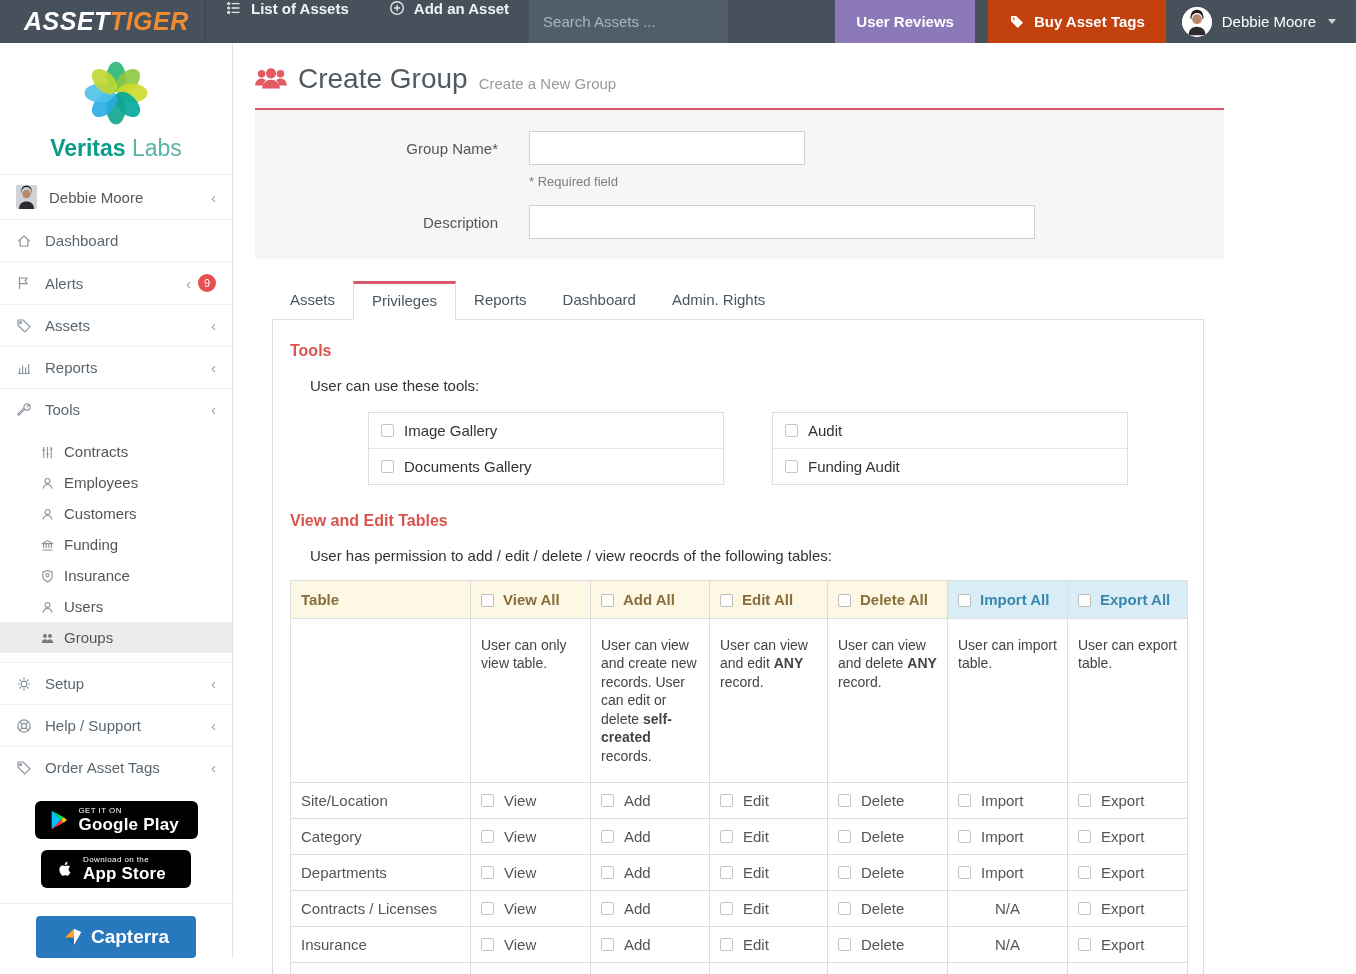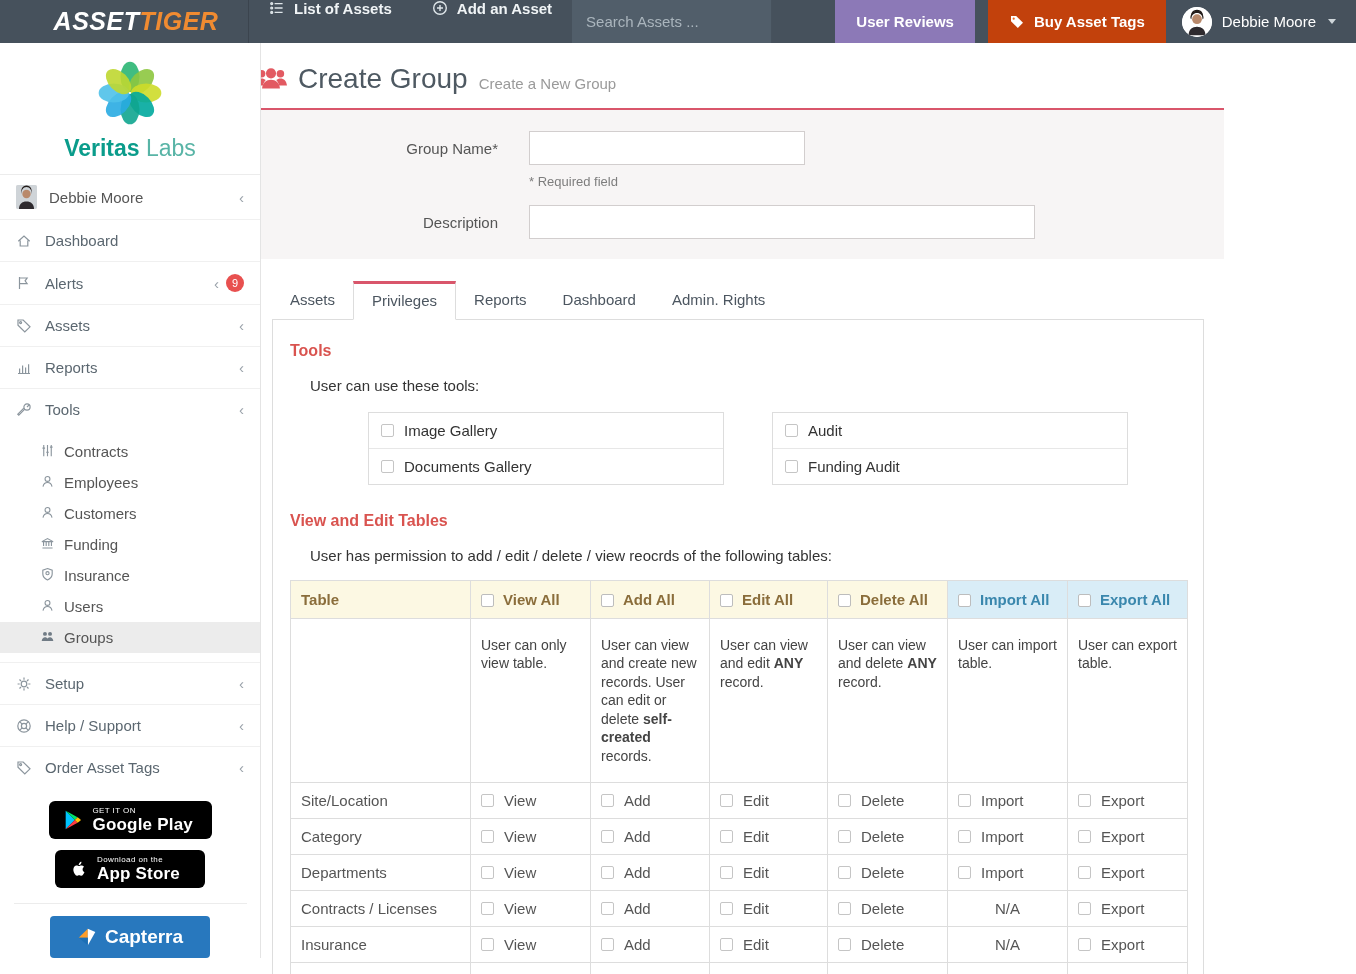--- a/index.html
+++ b/index.html
@@ -5,23 +5,23 @@
   * { box-sizing: border-box; }
   html,body { margin:0; padding:0; }
   body {
     width:1356px; height:974px; overflow:hidden;
     font-family:"Liberation Sans", sans-serif;
     background:#fff; color:#555; font-size:15px;
   }
   
   .topbar { position:fixed; top:0; left:0; width:1356px; height:43px;
     background:#46515c; display:flex; align-items:stretch; z-index:20; }
-  .tb-logo { width:249px; display:flex; align-items:center; padding-left:24px;
+  .tb-logo { width:206px; display:flex; align-items:center; padding-left:24px;
     font-weight:bold; font-style:italic; font-size:25px; letter-spacing:.5px;
-    border-right:1px solid rgba(0,0,0,.15);justify-content:center; }
+    border-right:1px solid rgba(0,0,0,.15); }
   .tb-logo .a { color:#fff; } .tb-logo .t { color:#f08b31; }
   .tb-nav { display:flex; align-items:stretch; }
   .tb-nav-item { display:flex; align-items:flex-start; gap:9px; padding:0 20px;
     color:#f0f4f6; font-weight:600; cursor:pointer; }
   .tb-ic { width:16px; height:16px; display:inline-block; }
   .tb-ic svg { width:100%; height:100%; stroke:#dfe6ea; fill:none; stroke-width:1.4; }
   .tb-search { width:200px; background:#515e6a; display:flex; align-items:center;
     padding:0 12px; border-right:1px solid rgba(0,0,0,.12); }
   .tb-search input { flex:1; border:none; background:transparent; outline:none;
     color:#d3dade; font-size:15px; font-family:inherit; }
@@ -30,21 +30,21 @@
   .tb-btn { display:flex; align-items:center; gap:9px; padding:0 21px;
     color:#fff; font-weight:600; cursor:pointer; }
   .btn-reviews { background:#8c79b7; margin-right:13px; }
   .btn-buy { background:#c2410c; }
   .tb-user { display:flex; align-items:center; gap:10px; padding:0 20px 0 16px;
     color:#fff; cursor:pointer; }
   .avatar { width:30px; height:30px; border-radius:50%; background:#fff; overflow:hidden; flex:none; }
   .caret-down { width:0; height:0; border-left:4px solid transparent;
     border-right:4px solid transparent; border-top:5px solid #cfd6da; margin-left:2px; }
   
-  .sidebar { position:fixed; top:43px; left:0; width:261px; bottom:16px;
+  .sidebar { position:fixed; top:43px; left:0; width:233px; bottom:16px;
     background:#fff; border-right:1px solid #e4e4e4; z-index:10; }
   .side-logo { height:131px; display:flex; flex-direction:column; align-items:center;
     justify-content:center; }
   .side-logo-text { font-size:23px; margin-top:4px; }
   .side-logo-text .v { color:#0a9c8b; font-weight:bold; }
   .side-logo-text .l { color:#58b4a6; }
   .side-user { display:flex; align-items:center; gap:12px; padding:10px 16px;
     border-top:1px solid #ececec; color:#555; cursor:pointer; }
   .side-user .chev { margin-left:auto; }
   .mini-avatar { width:21px; height:24px; border-radius:2px; overflow:hidden; background:#ddd; flex:none; }
@@ -59,21 +59,21 @@
   .chev.down { display:inline-block; transform:rotate(-90deg); }
   .badge { background:#e8504f; color:#fff; border-radius:50%; min-width:18px; height:18px;
     font-size:11px; display:flex; align-items:center; justify-content:center; margin-left:7px; }
   .snav-item.active { background:#12c7a7; color:#fff; font-weight:bold; }
   .snav-item.active .icon svg { stroke:#fff; }
   .snav-item.active .chev { color:#e6fbf6; }
   .snav-item.active::after { content:""; position:absolute; right:-11px; top:50%;
     transform:translateY(-50%); border-top:11px solid transparent;
     border-bottom:11px solid transparent; border-left:11px solid #12c7a7; }
   .subnav { padding:6px 0 9px; }
-  .subnav-item { display:flex; align-items:flex-start; gap:9px; padding:7px 16px 7px 40px;
+  .subnav-item { display:flex; align-items:flex-end; gap:9px; padding:7px 16px 7px 40px;
     color:#555; cursor:pointer; }
   .subnav-item .icon { width:15px; height:15px; }
   .subnav-item.selected { background:#ececec; }
   .side-badges { padding:13px 0 0; display:flex; flex-direction:column; align-items:center; }
   .store-badge { height:38px; background:#000; border-radius:6px; color:#fff;
     display:flex; align-items:center; padding:0 13px; gap:9px; margin-bottom:11px; cursor:pointer; }
   .store-badge .txt { display:flex; flex-direction:column; line-height:1.15; }
   .store-badge .small { font-size:8px; letter-spacing:.4px; }
   .store-badge .big { font-size:17px; font-weight:bold; letter-spacing:.2px; }
   .gp { width:163px; } .as { width:150px; }

